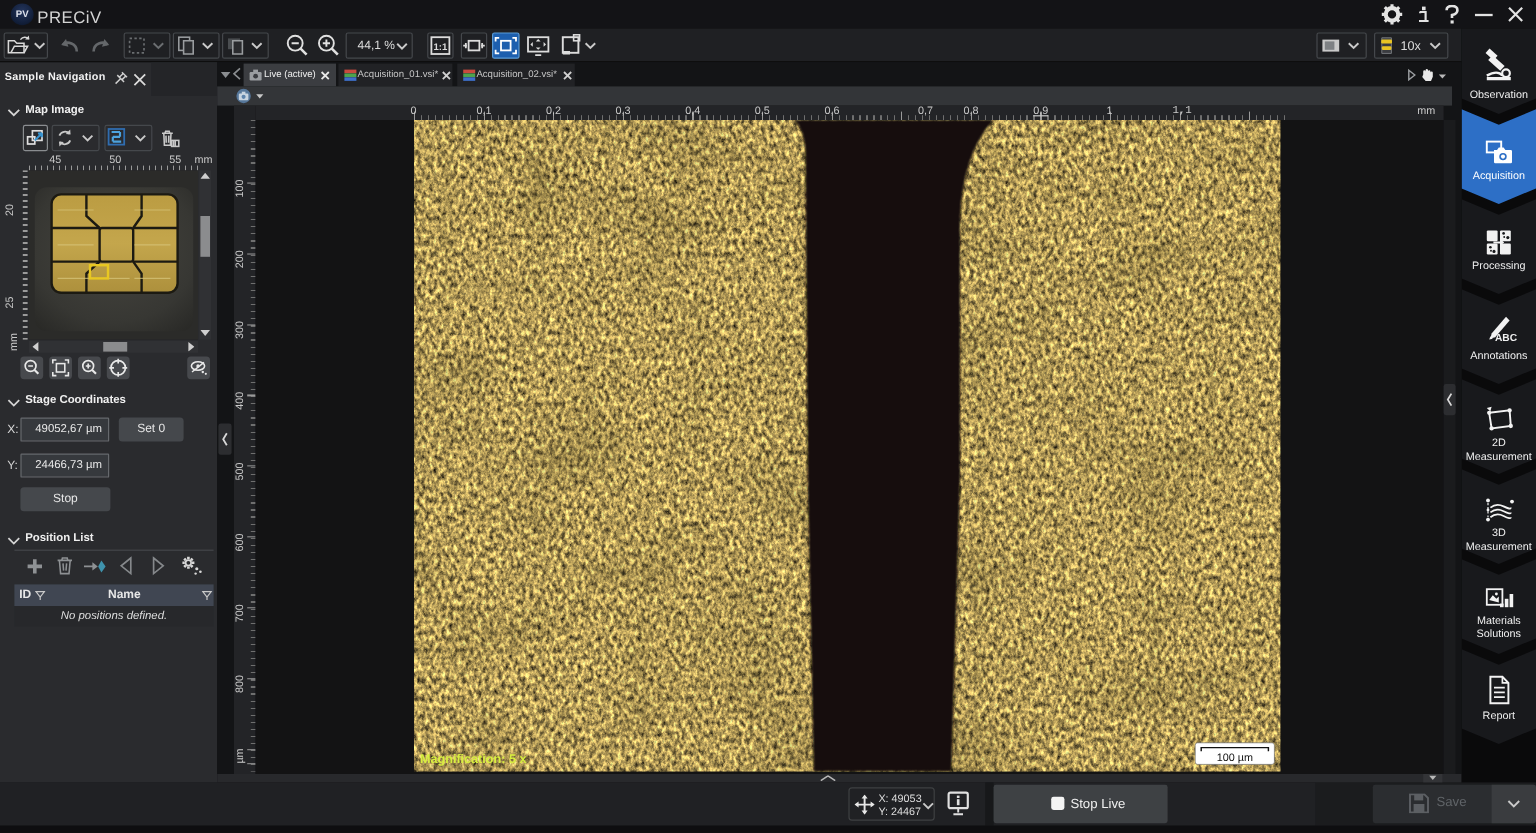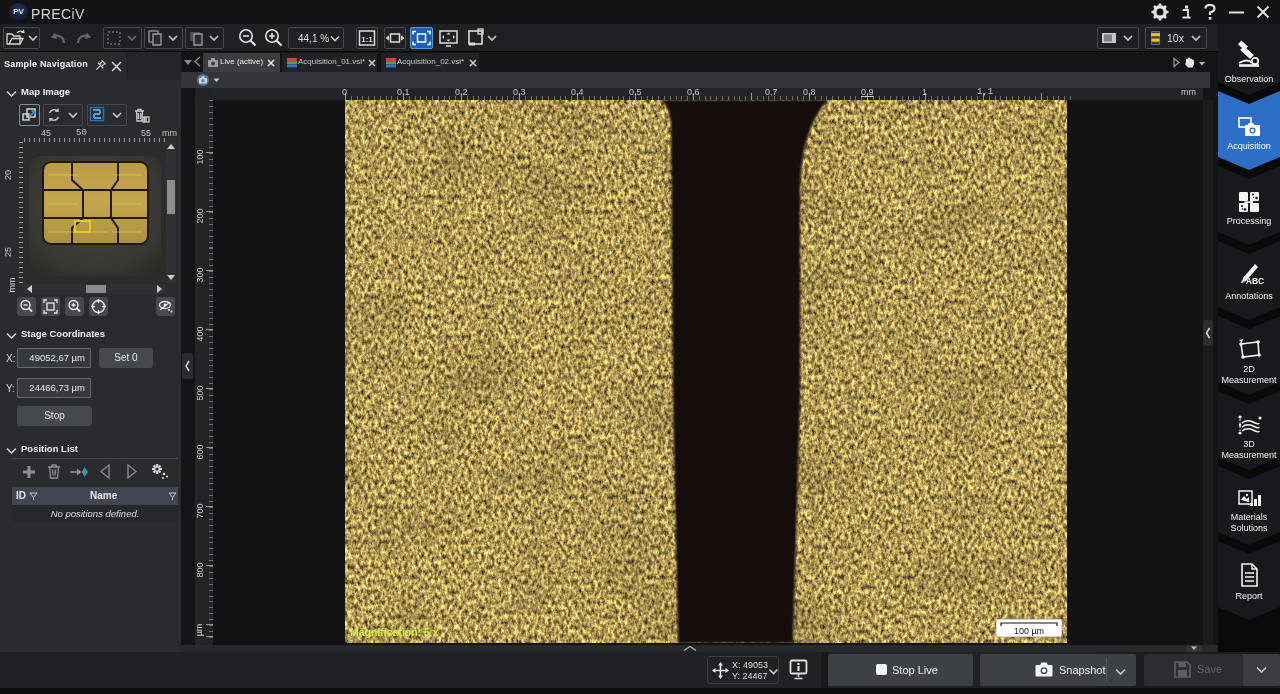--- a/index.html
+++ b/index.html
@@ -247,21 +247,21 @@
     <g fill="none" stroke="#c9c9c9" stroke-width="1.3">
       <path d="M4 5 L13 5 M5.5 5 L6 15 L11 15 L11.5 5 M7.3 7 L7.5 13 M9.7 7 L9.5 13"></path>
       <path d="M6.5 5 L7 3.5 L10 3.5 L10.5 5"></path>
       <rect x="12" y="11" width="6" height="5"></rect>
       <path d="M13.5 11 v5 M15 11 v5"></path>
     </g>
   </svg>
 
   <div class="abs" style="left:0px; top:76px; width:181px; height:14px; color:#c8c8c8; font-size:9px;">
     <span class="abs" style="left:41px;">45</span>
-        <span class="abs" style="left:76px;font-family:Liberation Mono, monospace;">50</span>
+        <span class="abs" style="left:91px;">50</span>
         <span class="abs" style="left:141px;">55</span>
     <span class="abs" style="left:162px;">mm</span>
   </div>
   <div class="abs" style="left:24px; top:86px; width:141px; height:4px;
     background:repeating-linear-gradient(90deg,#9a9a9a 0 1px,transparent 1px 5px);"></div>
 
   <div class="abs" style="left:3px; top:118px; color:#c8c8c8; font-size:9px; transform:rotate(-90deg);">20</div>
   <div class="abs" style="left:3px; top:195px; color:#c8c8c8; font-size:9px; transform:rotate(-90deg);">25</div>
   <div class="abs" style="left:19px; top:90px; width:4px; height:141px;
     background:repeating-linear-gradient(180deg,#9a9a9a 0 1px,transparent 1px 5px);"></div>
@@ -757,33 +757,20 @@
     <rect x="8.4" y="7" width="2.2" height="5" fill="#e0e0e0"></rect>
     <path d="M9.5 15 v3 M5.5 19.5 h8" stroke="#e0e0e0" stroke-width="1.6"></path>
   </svg>
   <div class="abs" style="left:821px; top:0; width:7px; height:36px; background:#17181a;"></div>
 
   <div class="bigbtn" style="left:828px; width:145px;">
     <div class="abs" style="left:48px; top:10px; width:11px; height:11px; background:#f4f4f4; border-radius:2px;"></div>
     <div class="abs" style="left:64px; top:10px; color:#f0f0f0; font-size:11px;">Stop Live</div>
   </div>
 
-  <div class="bigbtn" style="left:980px; width:156px;">
-    <svg class="ico abs" style="left:55px; top:8px;" width="18" height="15" viewBox="0 0 18 15">
-      <rect x="0.5" y="3" width="17" height="11.5" rx="1.5" fill="#f4f4f4"></rect>
-      <path d="M5 3 L6.5 0.5 H11.5 L13 3" fill="#f4f4f4"></path>
-      <circle cx="9" cy="8.7" r="3.4" fill="#3e4144"></circle>
-          <circle cx="9" cy="8.7" r="2.1" fill="#f4f4f4"></circle>
-    </svg>
-    <div class="abs" style="left:79px; top:10px; color:#f0f0f0; font-size:11px;">Snapshot</div>
-    <div class="abs" style="left:126px; top:4px; width:1px; height:24px; background:#55585b;"></div>
-    <svg class="ico abs" style="left:134px; top:14px;" width="13" height="9" viewBox="0 0 13 9">
-          <path d="M2 1.5 l4.5 4.5 l4.5 -4.5" class="chev"></path>
-        </svg>
-  </div>
 
   <div class="bigbtn" style="left:1144px; width:136px; background:#2b2d30;">
     <svg class="ico abs" style="left:30px; top:7px;" width="17" height="17" viewBox="0 0 17 17">
       <path d="M1 1 H13 L16 4 V16 H1 Z" fill="none" stroke="#5c5f63" stroke-width="1.6"></path>
       <rect x="4" y="9" width="9" height="7" fill="#5c5f63"></rect>
       <rect x="4.5" y="1.5" width="7.5" height="4.5" fill="#5c5f63"></rect>
     </svg>
     <div class="abs" style="left:53px; top:9px; color:#606468; font-size:11px;">Save</div>
     <div class="abs" style="left:99px; top:0px; width:37px; height:32px; background:#3a3c3f; border-radius:0 2px 2px 0;">
       <svg class="ico abs" style="left:12px; top:12px;" width="13" height="9" viewBox="0 0 13 9">

